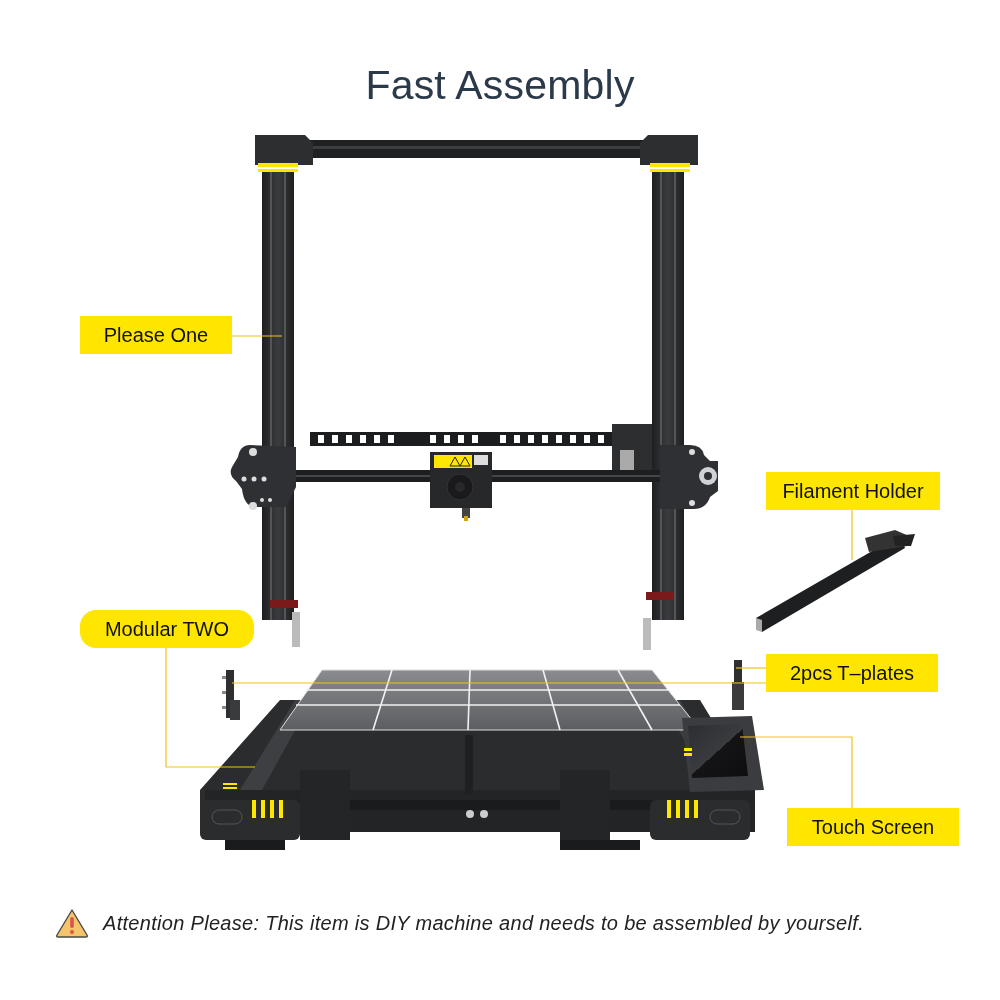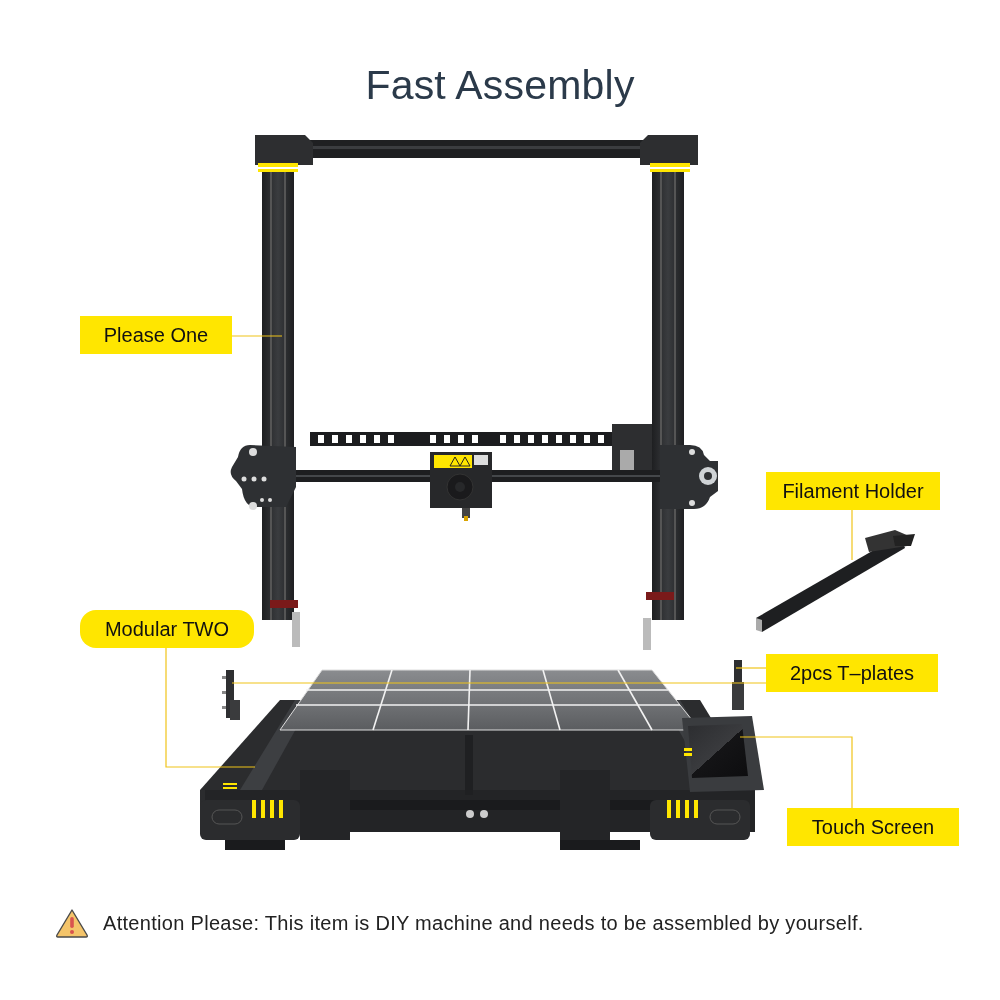--- a/index.html
+++ b/index.html
@@ -5,21 +5,21 @@
   html, body { margin: 0; padding: 0; background: #ffffff; }
   body { width: 1000px; height: 1000px; position: relative; overflow: hidden;
          font-family: "Liberation Sans", "DejaVu Sans", sans-serif; }
   .title { position: absolute; left: 0; top: 62px; width: 1000px; text-align: center;
            font-size: 41px; color: #2b3a4a; letter-spacing: 0.2px; }
   .label { position: absolute; background: #ffe600; color: #111;
            font-size: 20px; display: flex; align-items: center; justify-content: center;
            white-space: nowrap; }
   #art { position: absolute; left: 0; top: 0; }
   .notice { position: absolute; left: 55px; top: 908px; display: flex; align-items: center; }
-  .notice-text { font-size: 20px; color: #222; margin-left: 14px;
+  .notice-text { font-style: italic; font-size: 20px; color: #222; margin-left: 14px;
                  letter-spacing: 0.3px; }
 </style>
 </head>
 <body>
 
 <div class="title">Fast Assembly</div>
 
 <svg id="art" width="1000" height="1000" viewBox="0 0 1000 1000">
   <defs>
     <linearGradient id="rail" x1="0" x2="1" y1="0" y2="0">

